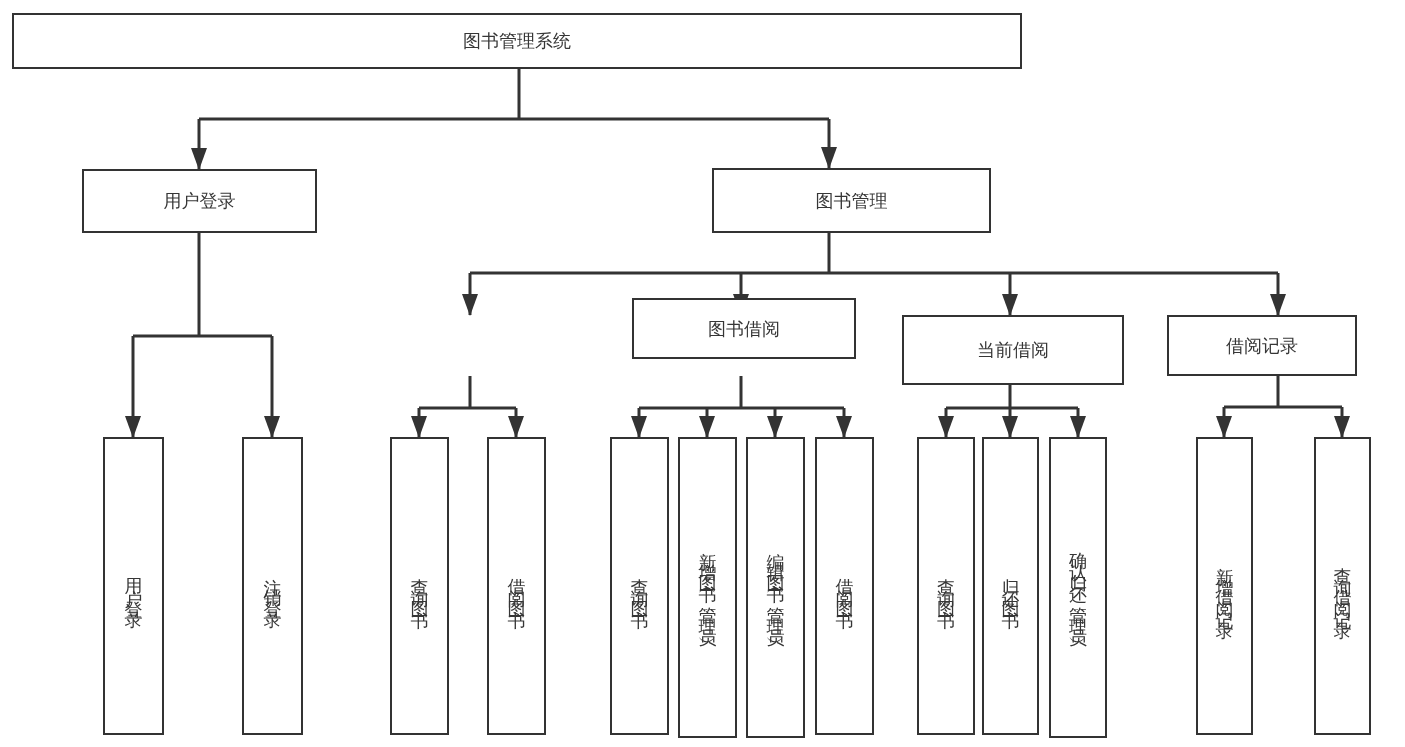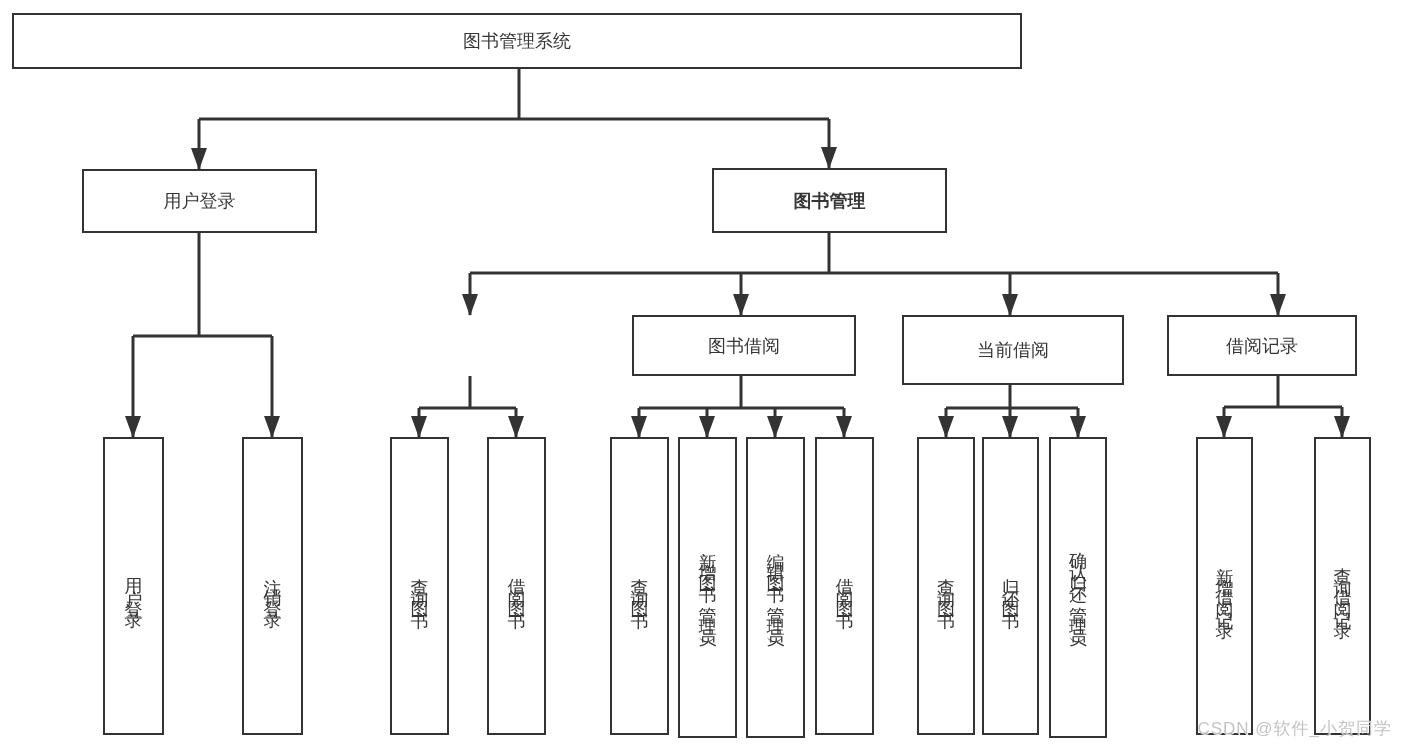--- a/index.html
+++ b/index.html
@@ -88,23 +88,23 @@
 
       <path d="M1278 376 V407 M1224 407 H1342"></path>
       <line x1="1224" y1="407" x2="1224" y2="437" marker-end="url(#arrowhead)"></line>
       <line x1="1342" y1="407" x2="1342" y2="437" marker-end="url(#arrowhead)"></line>
     </g>
   </svg>
 
   <div class="box" style="left:12px; top:13px; width:1010px; height:56px;">图书管理系统</div>
 
   <div class="box" style="left:82px; top:169px; width:235px; height:64px;">用户登录</div>
-  <div class="box" style="left:712px; top:168px; width:235px; height:65px;font-weight:bold;">图书管理</div>
+  <div class="box" style="left:712px; top:168px; width:279px; height:65px;">图书管理</div>
 
-  <div class="box" style="left:632px; top:315px; width:224px; height:61px;">图书借阅</div>
+  <div class="box" style="left:632px; top:298px; width:224px; height:61px;">图书借阅</div>
   <div class="box" style="left:902px; top:315px; width:222px; height:70px;">当前借阅</div>
   <div class="box" style="left:1167px; top:315px; width:190px; height:61px;">借阅记录</div>
 
   <div class="box vbox" style="left:103px; top:437px; width:61px; height:298px;">用户登录</div>
   <div class="box vbox" style="left:242px; top:437px; width:61px; height:298px;">注销登录</div>
 
   <div class="box vbox" style="left:390px; top:437px; width:59px; height:298px;">查询图书</div>
   <div class="box vbox" style="left:487px; top:437px; width:59px; height:298px;">借阅图书</div>
 
   <div class="box vbox" style="left:610px; top:437px; width:59px; height:298px;">查询图书</div>
@@ -112,15 +112,14 @@
   <div class="box vbox" style="left:746px; top:437px; width:59px; height:301px;">编辑图书（管理员）</div>
   <div class="box vbox" style="left:815px; top:437px; width:59px; height:298px;">借阅图书</div>
 
   <div class="box vbox" style="left:917px; top:437px; width:58px; height:298px;">查询图书</div>
   <div class="box vbox" style="left:982px; top:437px; width:57px; height:298px;">归还图书</div>
   <div class="box vbox" style="left:1049px; top:437px; width:58px; height:301px;">确认归还（管理员）</div>
 
   <div class="box vbox" style="left:1196px; top:437px; width:57px; height:298px;">新增借阅记录</div>
   <div class="box vbox" style="left:1314px; top:437px; width:57px; height:298px;">查询借阅记录</div>
 
-  <div class="watermark">CSDN @软件_小贺同学</div>
 
 </div>
 
 </body></html>

